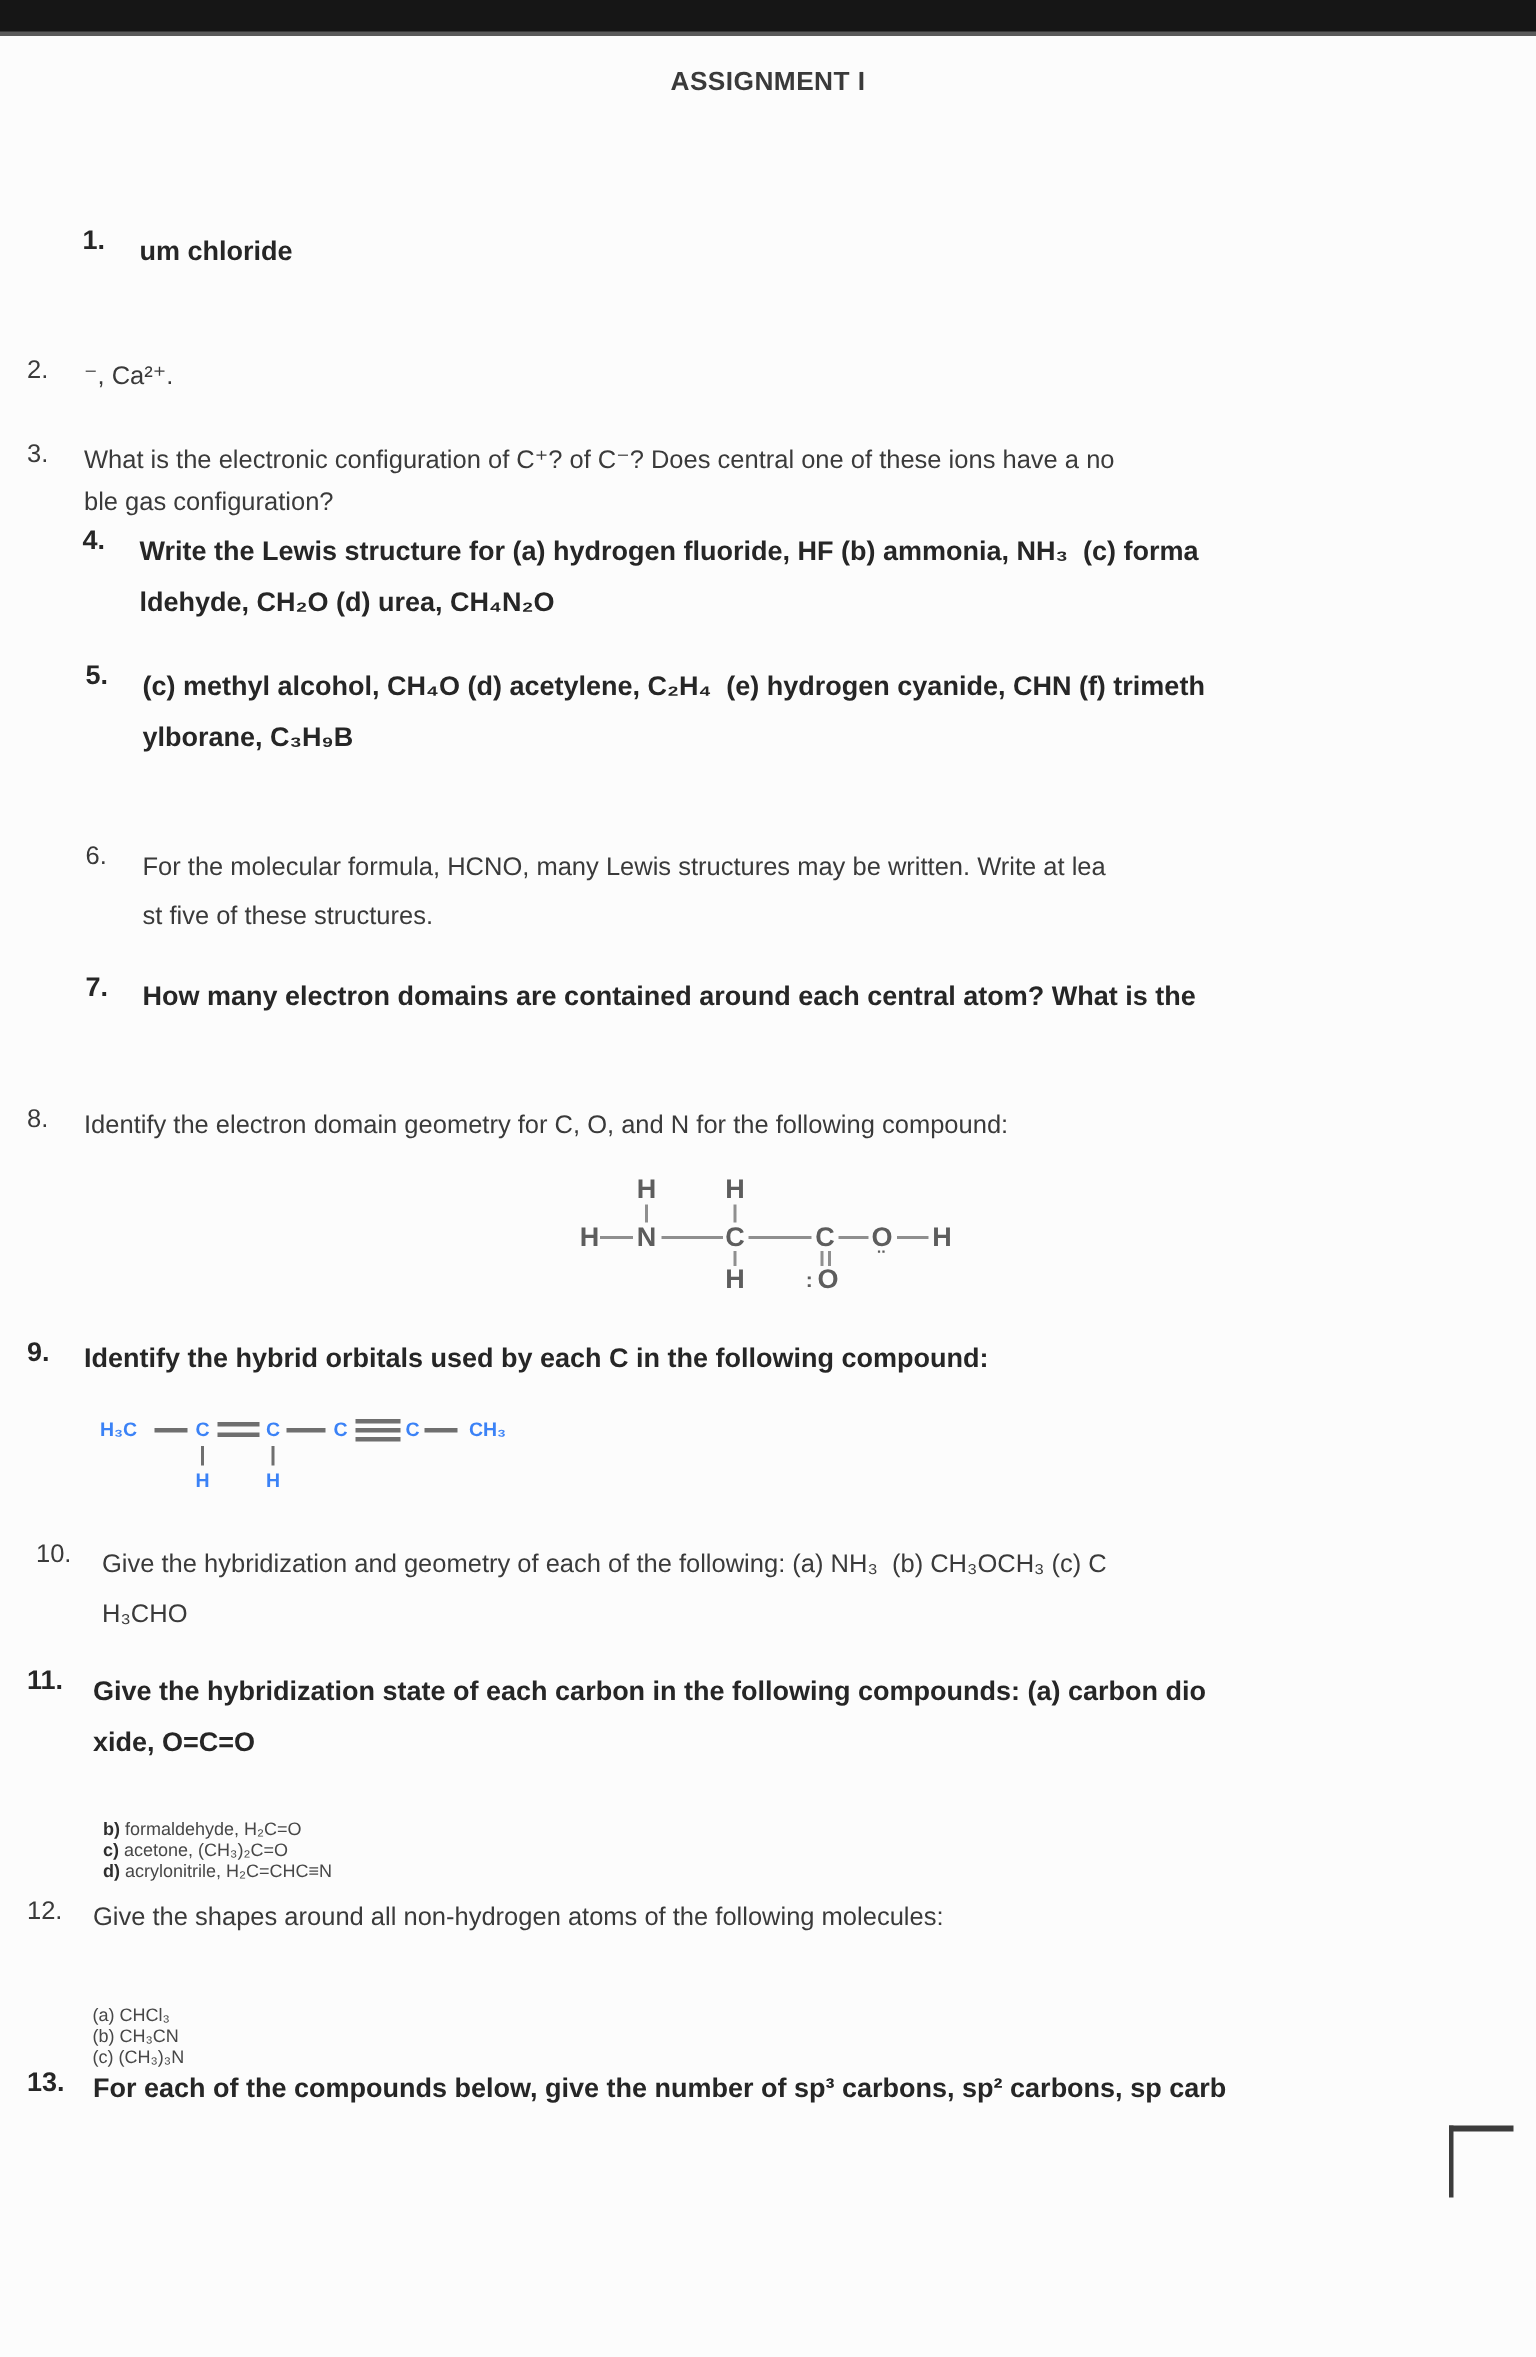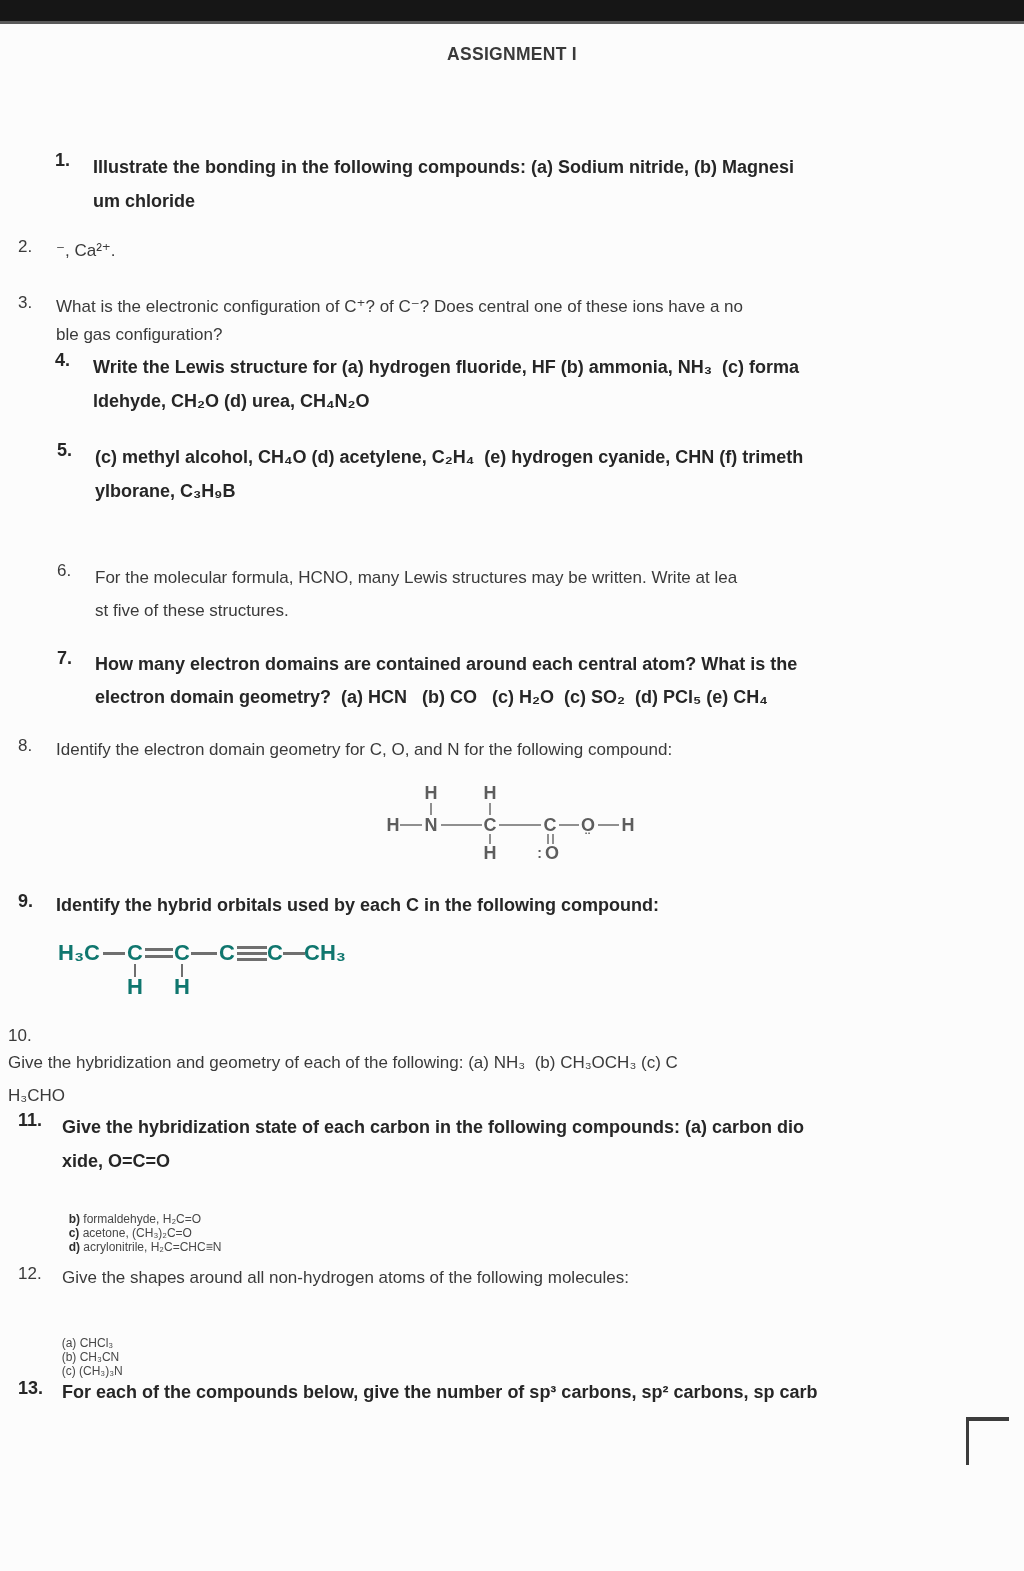--- a/index.html
+++ b/index.html
@@ -21,37 +21,36 @@
   .lh33 .qline{line-height:33px;}
   .lh34 .qline{line-height:34px;}
   .optline{position:absolute;white-space:pre;font-size:12px;color:#474747;}
   .optgroup{margin-right:34px;}
   .optlabel{font-weight:700;color:#2e2e2e;}
   .opttext{font-weight:400;}
   
   .struct{position:absolute;}
   .atom{position:absolute;transform:translate(-50%,-50%);font-size:18px;font-weight:600;color:#5d5d5d;white-space:pre;}
   .atom.small{font-size:14px;letter-spacing:1px;}
-  .hx .atom{font-size:22px;color:#0f766e;}
+  .hx .atom{font-size:13px;color:#3b82f6;}
   .hb{position:absolute;height:2px;background:#8f8f8f;}
   .vb{position:absolute;width:2px;background:#8f8f8f;}
   .hx .hb{background:#6f6f6f;height:2.5px;}
   .hx .vb{background:#6f6f6f;}
   .corner-mark{position:absolute;left:966px;top:1417px;width:40px;height:44px;border-top:4px solid #3c3c3c;border-left:3px solid #3c3c3c;}
 </style>
 </head>
 <body>
 
 <div class="top-bar"></div>
 <div class="title">ASSIGNMENT I</div>
 
 <div class="q bold lh34" style="top:150px;left:55px;width:910px;">
   <span class="qnum">1.</span>
   <div class="qlines">
-    <div class="qline">Illustrate the bonding in the following compounds: (a) Sodium nitride, (b) Magnesi</div>
     <div class="qline">um chloride</div>
   </div>
 </div>
 
 <div class="q reg lh28" style="top:237px;left:18px;width:960px;">
   <span class="qnum">2.</span>
   <div class="qlines">
     <div class="qline">⁻, Ca²⁺.</div>
   </div>
 </div>
@@ -85,21 +84,20 @@
   <div class="qlines">
     <div class="qline">For the molecular formula, HCNO, many Lewis structures may be written. Write at lea</div>
     <div class="qline">st five of these structures.</div>
   </div>
 </div>
 
 <div class="q bold lh33" style="top:648px;left:57px;width:910px;">
   <span class="qnum">7.</span>
   <div class="qlines">
     <div class="qline">How many electron domains are contained around each central atom? What is the</div>
-    <div class="qline">electron domain geometry?  (a) HCN   (b) CO   (c) H₂O  (c) SO₂  (d) PCl₅ (e) CH₄</div>
   </div>
 </div>
 
 <div class="q reg lh28" style="top:736px;left:18px;width:980px;">
   <span class="qnum">8.</span>
   <div class="qlines">
     <div class="qline">Identify the electron domain geometry for C, O, and N for the following compound:</div>
   </div>
 </div>
 
@@ -149,21 +147,21 @@
   <div class="hb" style="left:90px;top:18px;width:28px;"></div>
   <div class="hb" style="left:136px;top:15px;width:26px;"></div>
   <div class="hb" style="left:182px;top:9px;width:30px;"></div>
   <div class="hb" style="left:182px;top:15px;width:30px;"></div>
   <div class="hb" style="left:182px;top:21px;width:30px;"></div>
   <div class="hb" style="left:228px;top:15px;width:22px;"></div>
   <div class="vb" style="left:79px;top:27px;height:13px;"></div>
   <div class="vb" style="left:126px;top:27px;height:13px;"></div>
 </div>
 
-<div class="q reg lh33" style="top:1026px;left:8px;width:980px;flex-direction:column;">
+<div class="q reg lh33" style="top:1026px;left:24px;width:980px;">
   <span class="qnum wide">10.</span>
   <div class="qlines">
     <div class="qline">Give the hybridization and geometry of each of the following: (a) NH₃  (b) CH₃OCH₃ (c) C</div>
     <div class="qline">H₃CHO</div>
   </div>
 </div>
 
 <div class="q bold lh34" style="top:1110px;left:18px;width:980px;">
   <span class="qnum wide">11.</span>
   <div class="qlines">

